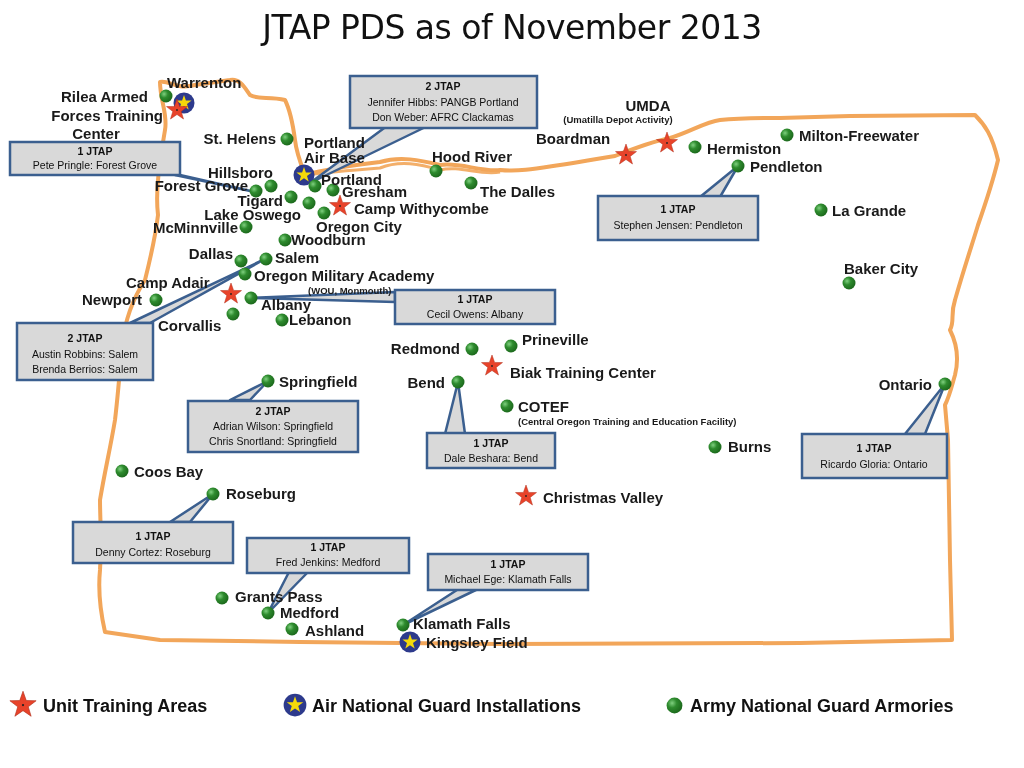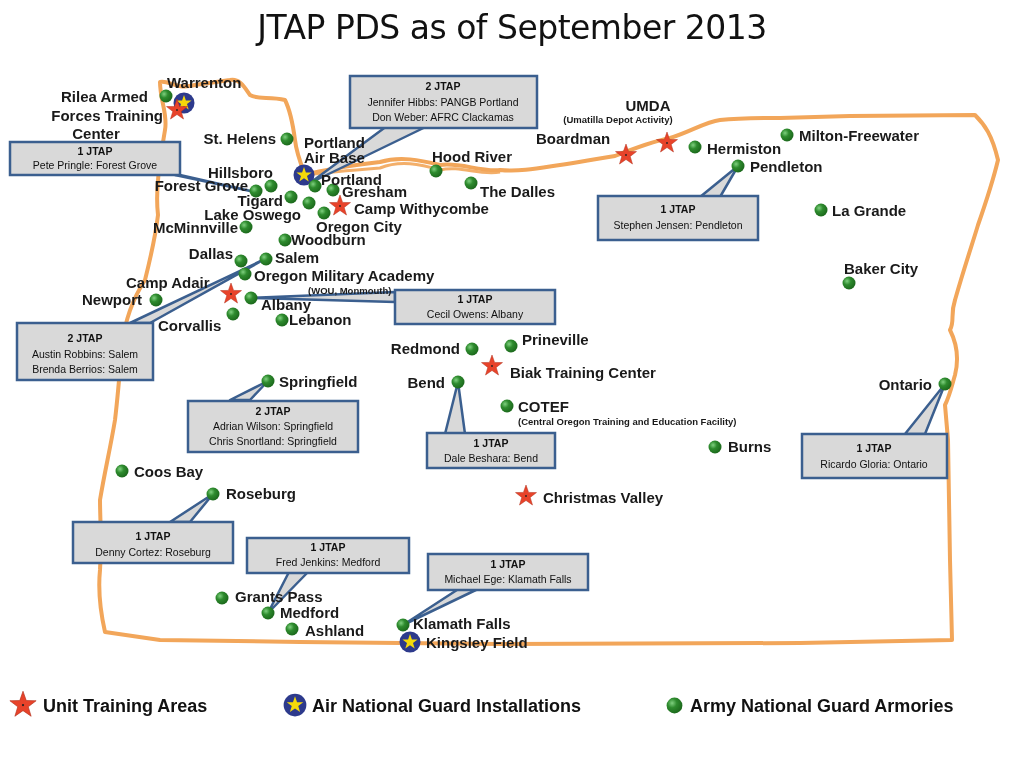--- a/index.html
+++ b/index.html
@@ -10,21 +10,21 @@
   svg#map { position: absolute; left: 0; top: 0; }
   .place { font-family: "Liberation Sans", sans-serif; font-weight: bold; fill: #1a1a1a; }
   .sub { font-family: "Liberation Sans", sans-serif; font-weight: bold; fill: #1a1a1a; font-size: 9.5px; }
   .co-title { font-family: "Liberation Sans", sans-serif; font-weight: bold; font-size: 10.5px; fill: #111; }
   .co-line { font-family: "Liberation Sans", sans-serif; font-size: 10.5px; fill: #111; }
   .legend-text { font-family: "Liberation Sans", sans-serif; font-weight: bold; font-size: 18px; fill: #111; }
 </style>
 </head>
 <body>
 
-<div id="title">JTAP PDS as of September 2013</div>
+<div id="title">JTAP PDS as of November 2013</div>
 
 <svg id="map" width="1024" height="768" viewBox="0 0 1024 768" xmlns="http://www.w3.org/2000/svg">
   <defs>
     <radialGradient id="dotGrad" cx="35%" cy="35%" r="65%">
       <stop offset="0%" stop-color="#7fd07f"></stop>
       <stop offset="45%" stop-color="#2e8b2e"></stop>
       <stop offset="100%" stop-color="#1d6b1d"></stop>
     </radialGradient>
     <symbol id="dot" viewBox="-7 -7 14 14">
       <circle r="6.5" fill="url(#dotGrad)"></circle>

